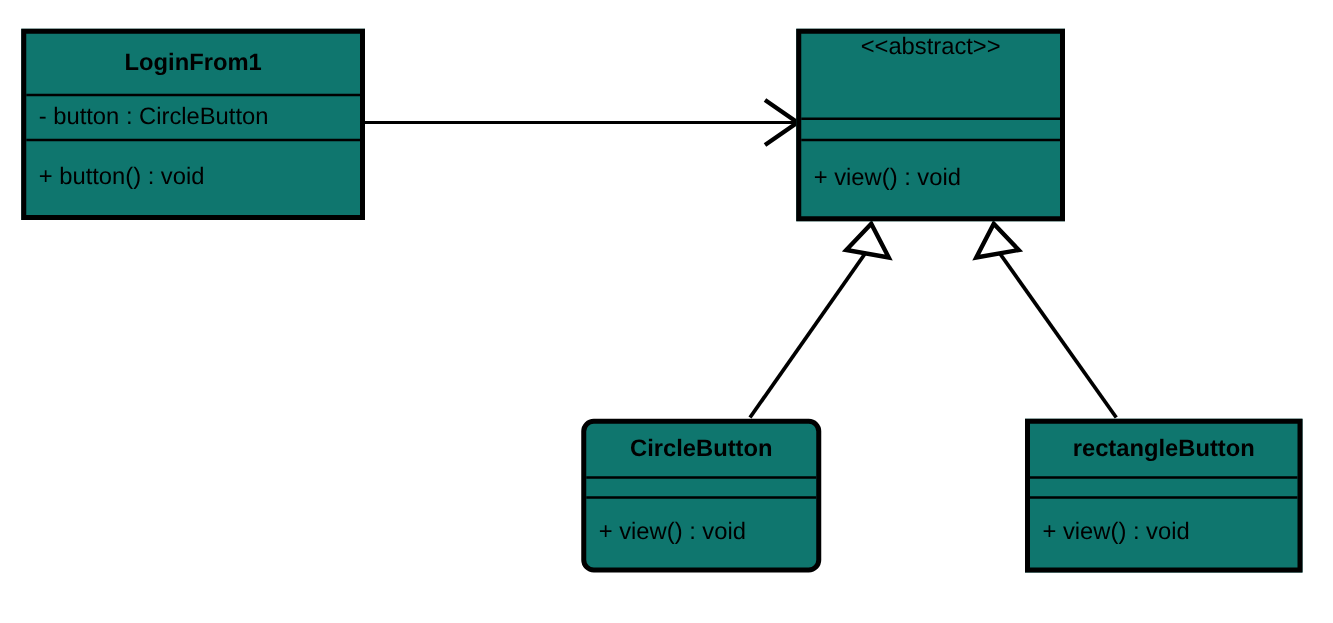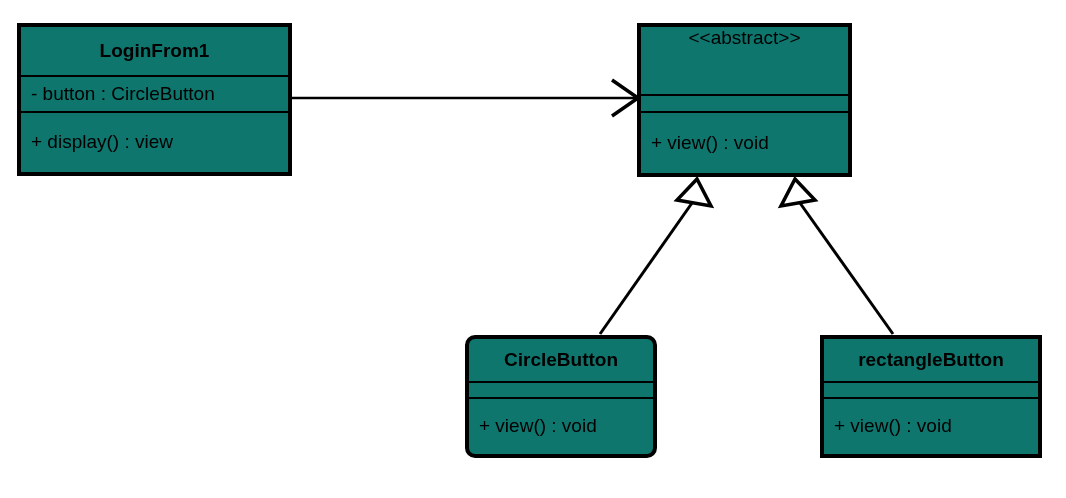--- a/index.html
+++ b/index.html
@@ -99,21 +99,21 @@
   </svg>
 
   <div class="uml-class" style="left:17px; top:23px; width:275px; height:153px;">
     <div class="compartment comp-name" style="height:50px;">
       <div class="class-name">LoginFrom1</div>
     </div>
     <div class="compartment comp-attrs" style="height:36px;">
       <div class="member">- button : CircleButton</div>
     </div>
     <div class="compartment comp-ops" style="flex:1;">
-      <div class="member">+ display() : view</div>
+      <div class="member">+ button() : void</div>
     </div>
   </div>
 
   <div class="uml-class" style="left:637px; top:23px; width:215px; height:154px;">
     <div class="compartment comp-name" style="height:69px; justify-content:space-between;gap:37px;">
       <div class="class-stereotype">&lt;&lt;abstract&gt;&gt;</div>
     </div>
     <div class="compartment comp-attrs empty" style="height:17px;"></div>
     <div class="compartment comp-ops" style="flex:1;">
       <div class="member">+ view() : void</div>

